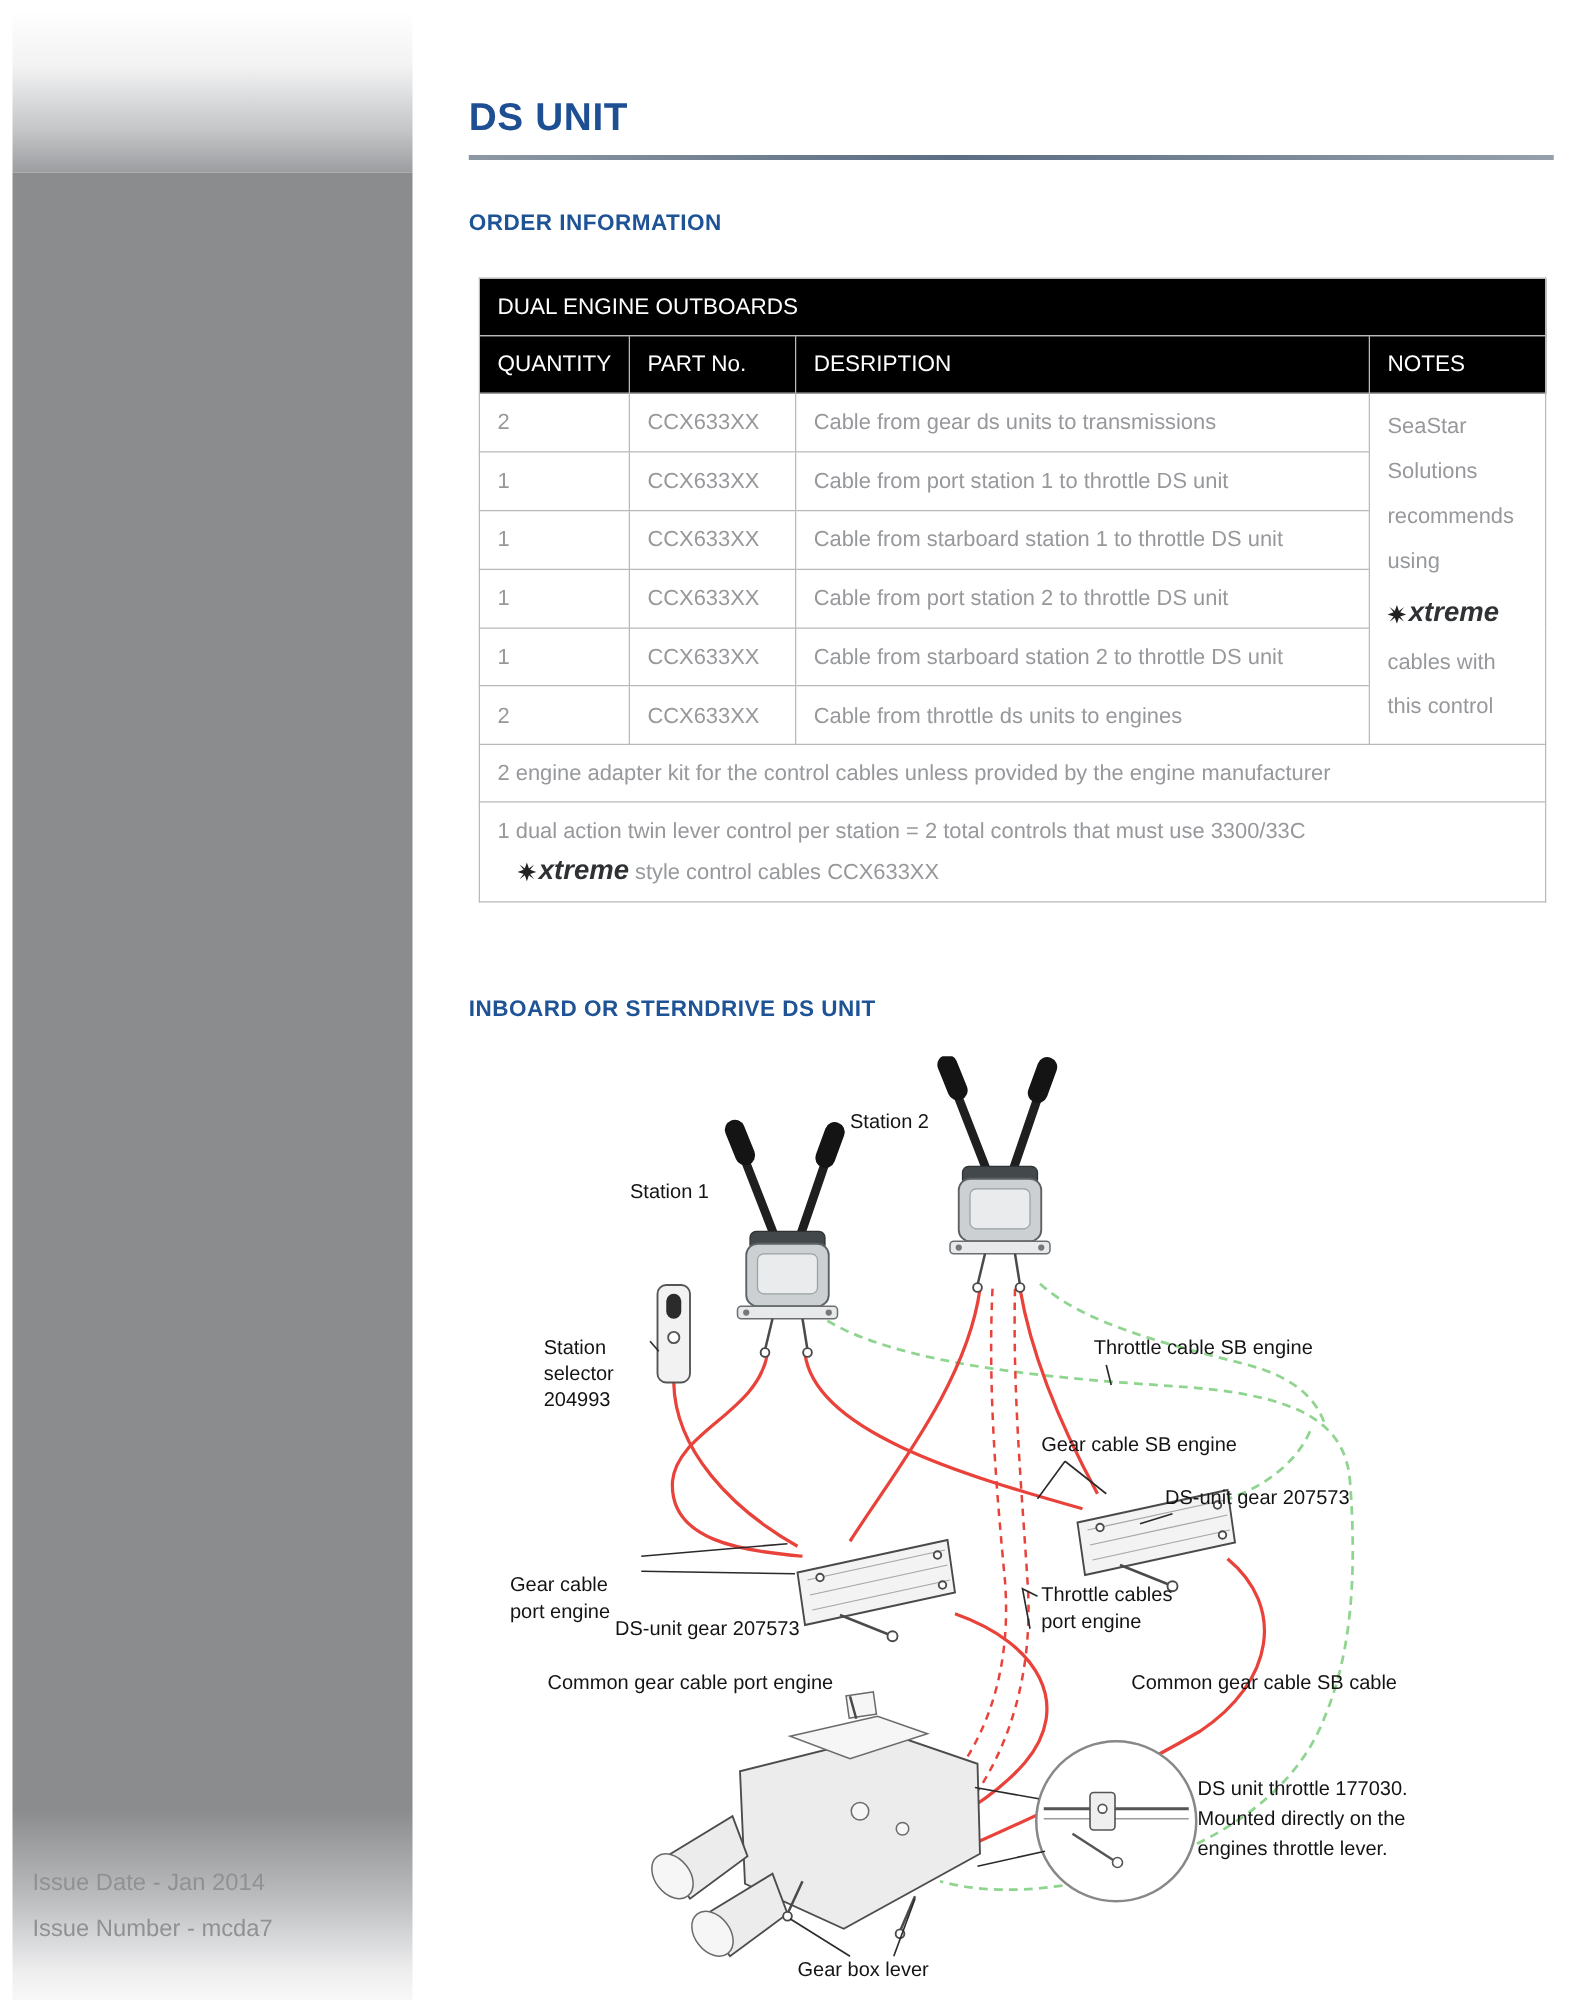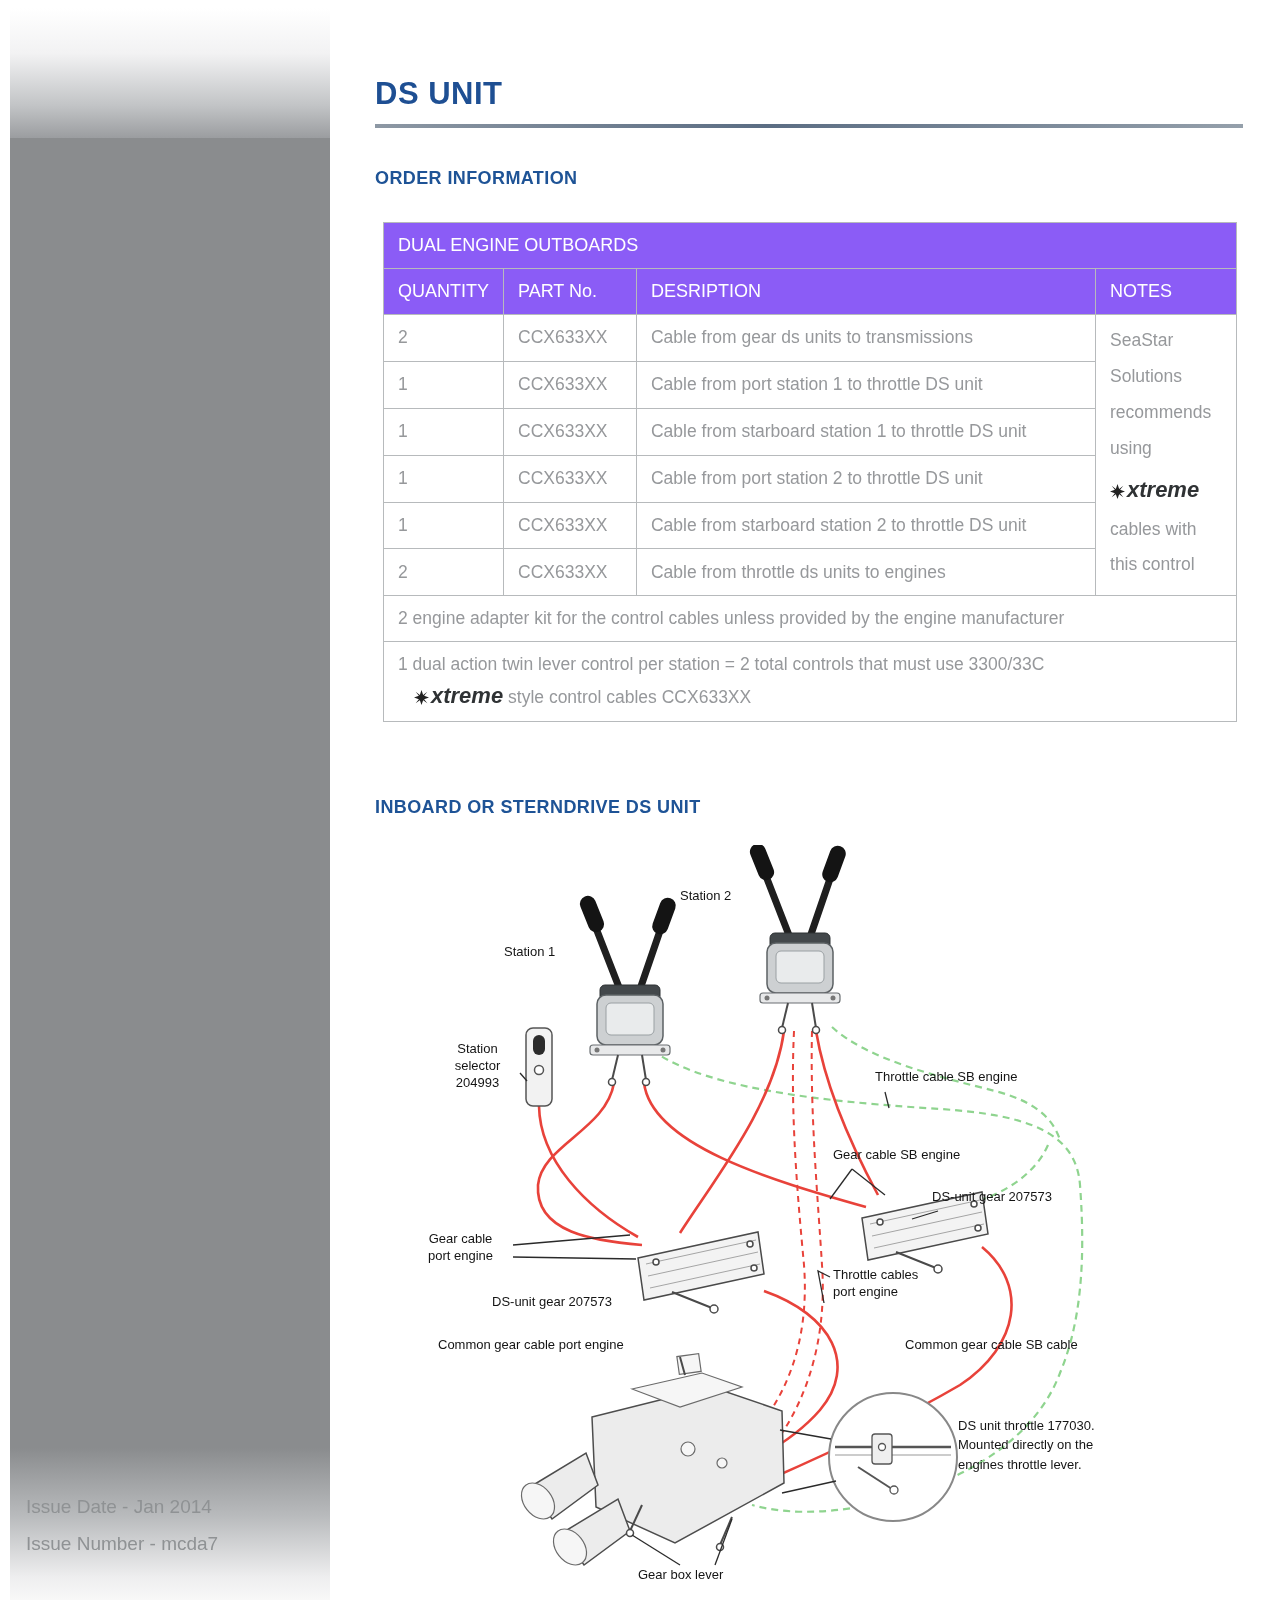--- a/index.html
+++ b/index.html
@@ -23,35 +23,35 @@
   .title-rule { left:375px; top:124px; width:868px; height:4px;
                 background:linear-gradient(90deg,#8d98a4 0%,#5b6d83 45%,#95a0ab 100%); }
   h2.section { font-size:18px; font-weight:bold; color:#1e5396; letter-spacing:.4px; }
   .h2-order { left:375px; top:168px; }
   .h2-inboard { left:375px; top:797px; }
 
   
   .order-table { position:absolute; left:383px; top:222px; width:854px;
                  border-collapse:collapse; font-size:17.5px; color:#96989b; }
   .order-table th, .order-table td { border:1px solid #b7babc; }
-  .order-table th { background:#8b5cf6; color:#fff; font-weight:400; text-align:left;
+  .order-table th { background:#000000; color:#fff; font-weight:400; text-align:left;
                     font-size:18px; padding:12px 14px; }
   .order-table td { padding:12px 14px; }
   .notes-cell { vertical-align:top; line-height:2.05; padding-top:8px !important; }
   .notes-cell span { display:block; }
   .brand { font-style:italic; font-weight:bold; color:#2f3234; font-size:22px; }
   .star-icon { width:15px; height:15px; fill:#222; vertical-align:-2px; margin-right:2px; }
   .brand-row { margin-top:8px; margin-left:16px; }
   .footer-cell div:first-child { margin-left:0; }
 
   
   .diagram { position:absolute; left:380px; top:845px; width:866px; height:755px; }
   .diagram svg { position:absolute; left:0; top:0; }
-  .dlabel { position:absolute; font-size:13px; color:#141414; line-height:1.32; white-space:pre-line; }
-  .center { text-align:center; }
+  .dlabel { position:absolute; font-size:16px; color:#141414; line-height:1.32; white-space:pre-line; }
+  .center { text-align:left;margin-top:28px; }
   .italic { font-style:italic; }
   .note-block { width:225px; line-height:1.5; }
 
   
   .lever { stroke:#1f1f1f; stroke-width:7; stroke-linecap:round; }
   .knob  { fill:#141414; }
   .cap   { fill:#43484b; stroke:#2e3234; stroke-width:1; }
   .cbody { fill:#cdd0d2; stroke:#5c6164; stroke-width:1.5; }
   .face  { fill:#e9ebec; stroke:#9aa0a3; stroke-width:1; }
   .plate { fill:#e8e9ea; stroke:#6a6f72; stroke-width:1.2; }

